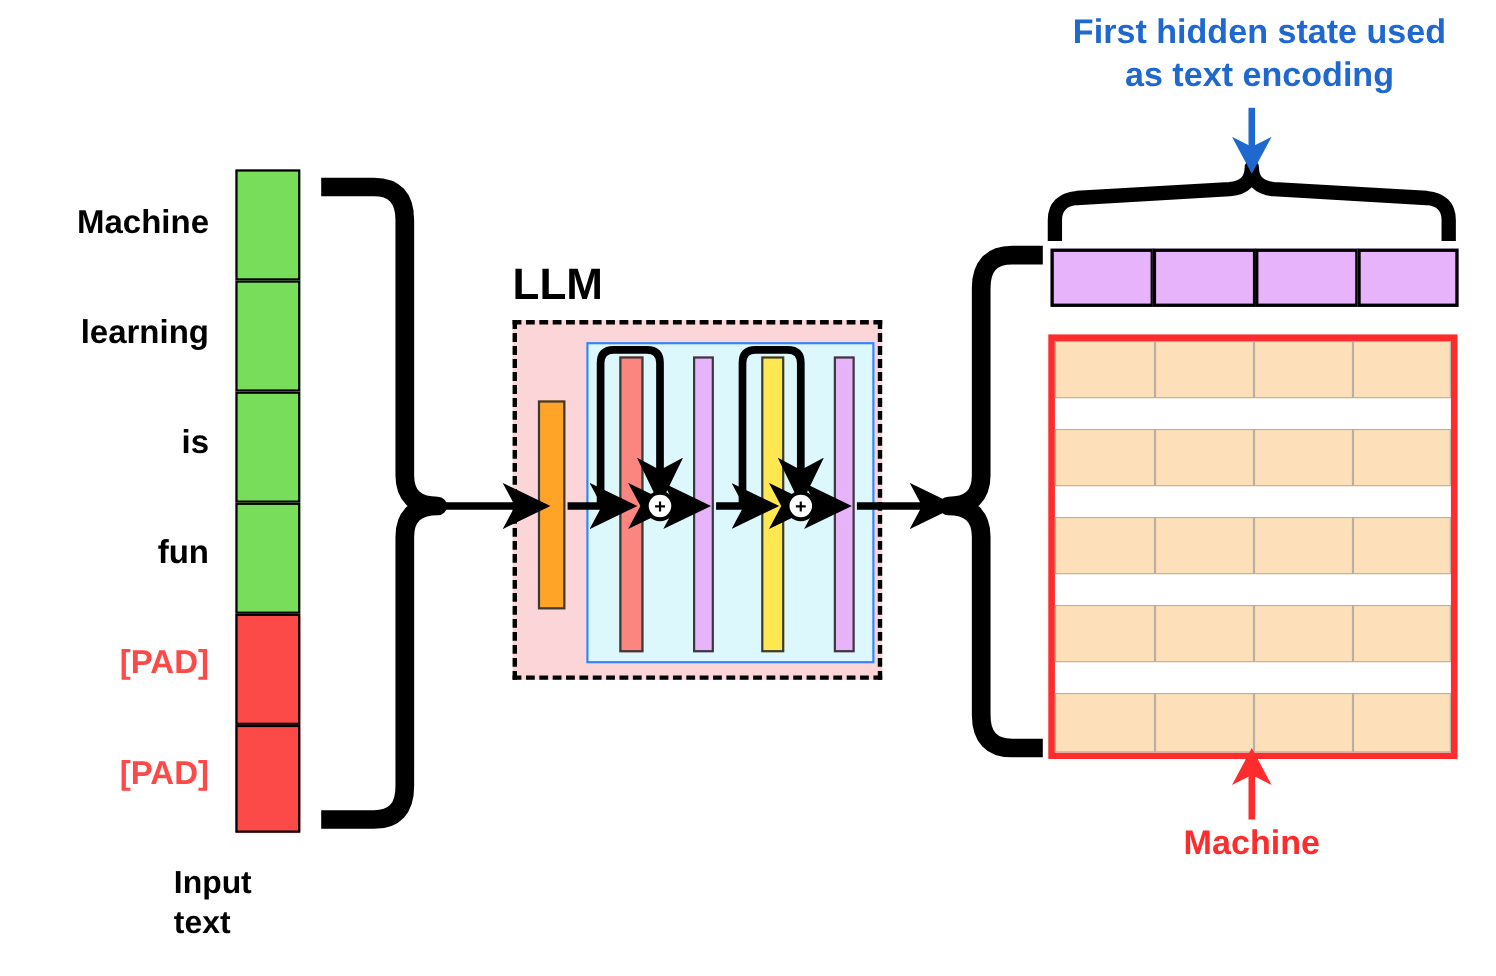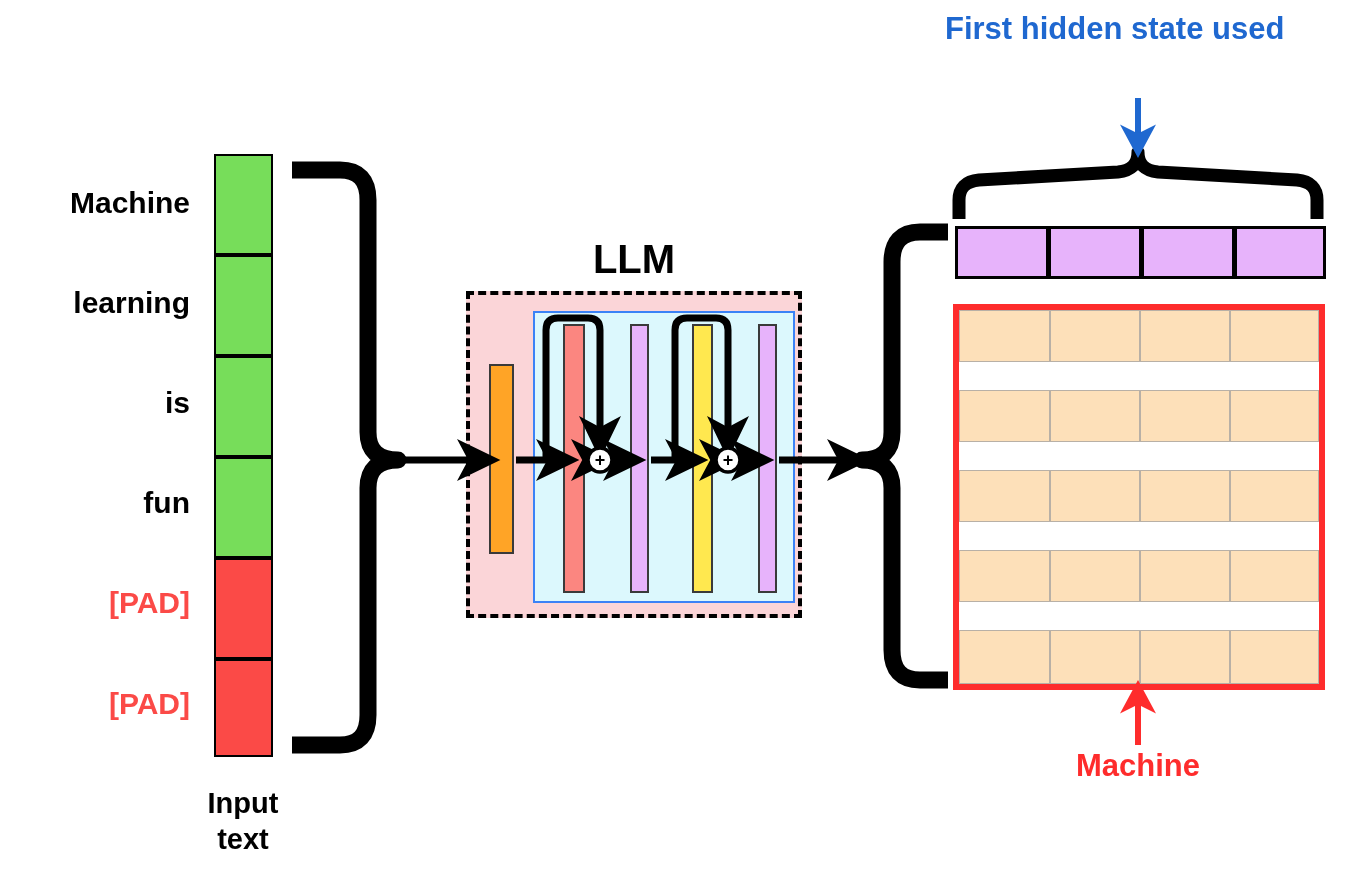--- a/index.html
+++ b/index.html
@@ -40,33 +40,32 @@
     box-sizing: border-box;
     border: 2.5px solid #000000;
   }
   .input-cell.green { background: #77dd5a; }
   .input-cell.red   { background: #fb4a47; }
 
   .input-caption {
     position: absolute;
     left: 158px;
     width: 170px;
-    text-align: center;
     font-weight: bold;
     font-size: 29px;
     line-height: 1.25;
     color: #000000;
   }
 
   
   .llm-title {
     position: absolute;
     left: 466px;
     width: 336px;
-    text-align: center;
+    text-align: left;
     font-weight: bold;
     font-size: 40px;
     color: #000000;
   }
   .llm-outer {
     position: absolute;
     left: 466px;
     top: 291px;
     width: 336px;
     height: 327px;
@@ -121,20 +120,21 @@
     background: #fde0b9;
     border: 1.5px solid #b8b0a6;
   }
 
   
   .anno-top {
     position: absolute;
     left: 945px;
     top: 10px;
     width: 400px;
+    text-align: center;
     font-weight: bold;
     font-size: 31px;
     line-height: 1.25;
     color: #1f68d0;
   }
   .anno-bottom {
     position: absolute;
     left: 1010px;
     top: 748px;
     width: 256px;
@@ -216,20 +216,21 @@
     <div class="grid-cell" style="left:271px; top:240px; width:89px; height:52px;"></div>
 
     <div class="grid-cell" style="left:0px;   top:320px; width:91px; height:54px;"></div>
     <div class="grid-cell" style="left:91px;  top:320px; width:90px; height:54px;"></div>
     <div class="grid-cell" style="left:181px; top:320px; width:90px; height:54px;"></div>
     <div class="grid-cell" style="left:271px; top:320px; width:89px; height:54px;"></div>
   </div>
 
   <div class="anno-top">
     <div>First hidden state used</div>
+    <div>as text encoding</div>
   </div>
 
   <div class="anno-bottom">Machine</div>
 
   <svg class="overlay" viewBox="0 0 1360 887">
     <defs>
       <marker id="arrowBlack" markerWidth="7" markerHeight="7" refX="3.0" refY="3" orient="auto" markerUnits="strokeWidth">
         <path d="M0,0 L6.2,3 L0,6 L1.6,3 Z" fill="#000000"></path>
       </marker>
       <marker id="arrowBlue" markerWidth="6" markerHeight="6" refX="2.6" refY="3" orient="auto" markerUnits="strokeWidth">

